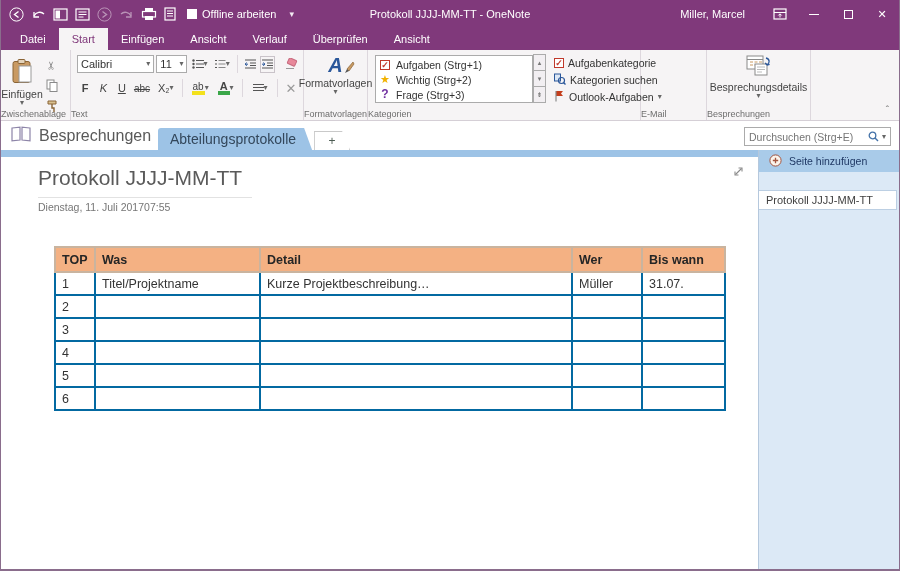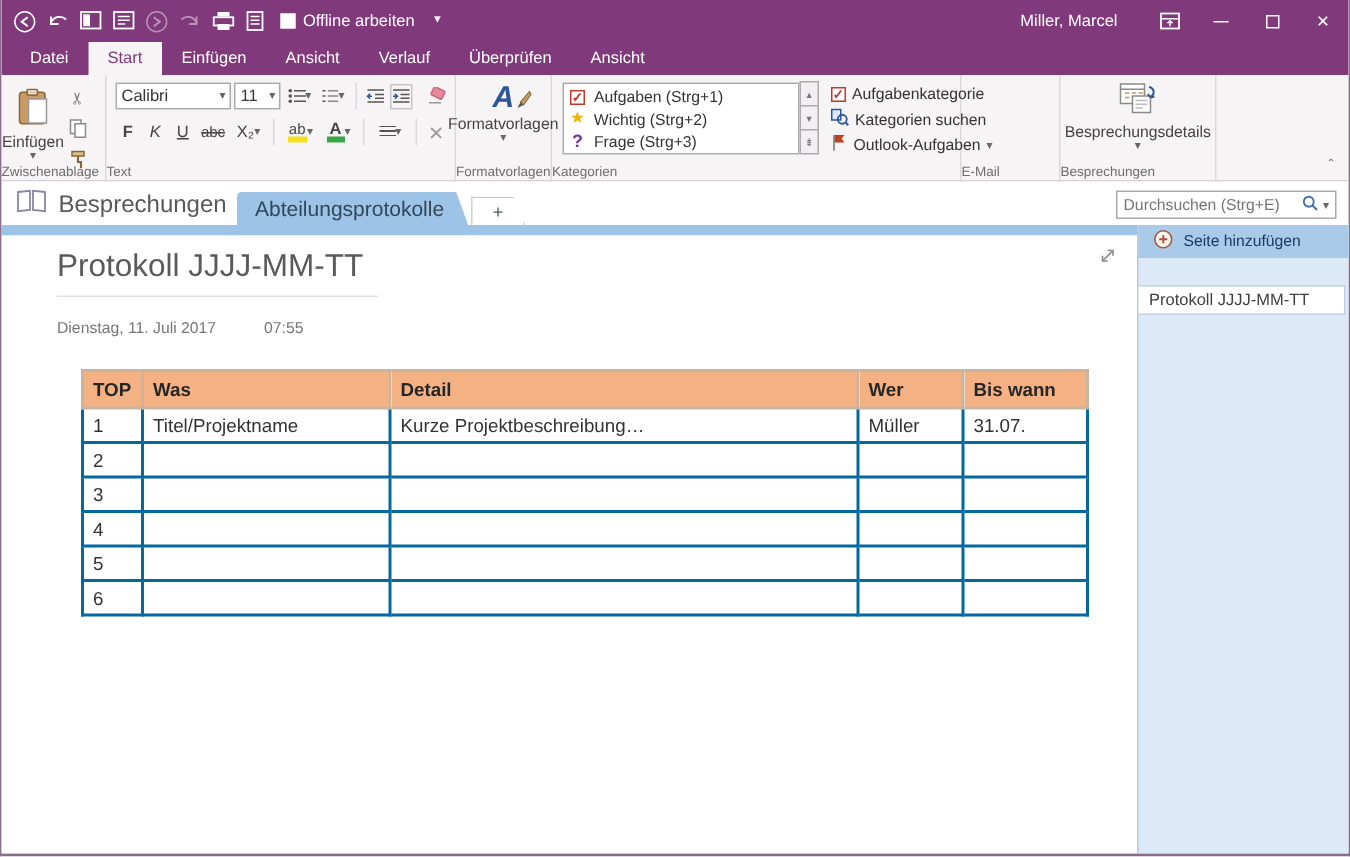--- a/index.html
+++ b/index.html
@@ -3,21 +3,21 @@
 <meta charset="utf-8">
 <style>
   * { margin:0; padding:0; box-sizing:border-box; }
   html,body { font-family:"Liberation Sans", sans-serif; }
   .window { position:relative; width:900px; height:571px; background:#fff; overflow:hidden;
             border-left:1px solid #8a6d8c; border-right:1px solid #8a6d8c; border-bottom:2px solid #8a6d8c; }
 
   
   .titlebar { position:absolute; left:0; top:0; width:100%; height:28px; background:#80397B;
               display:flex; align-items:center; color:#fff; font-size:11px; }
-  .qat { display:flex; gap:7px; padding-left:8px; }
+  .qat { display:flex; align-items:center; gap:7px; padding-left:8px; }
   .qat svg { display:block; }
   .qat .dim { opacity:.45; }
   .offline { display:flex; align-items:center; gap:5px; margin-left:4px; }
   .offline .cb { width:10px; height:10px; background:#fff; border:1px solid #fff; }
   .qat-caret { font-size:9px; margin-left:6px; opacity:.9; }
   .tb-title { position:absolute; left:0; right:0; text-align:center; pointer-events:none; }
   .tb-right { margin-left:auto; display:flex; align-items:center; height:100%; }
   .tb-user { margin-right:18px; }
   .winbtn { width:34px; height:100%; display:flex; align-items:center; justify-content:center; }
   .winbtn .minus { width:10px; height:1px; background:#fff; }
@@ -105,21 +105,21 @@
   .searchbox input { border:none; outline:none; flex:1; font-size:10.5px; color:#555; min-width:0;
                      font-family:"Liberation Sans",sans-serif; }
   .searchbox .caret { margin-left:3px; }
 
   
   .bluestrip { position:absolute; left:0; top:150px; width:757px; height:7px; background:#9DC3E6; }
   .content { position:absolute; left:0; top:157px; width:757px; height:412px; background:#fff; }
   .resize-ic { position:absolute; right:14px; top:6px; }
   .ptitle { position:absolute; left:37px; top:9px; font-size:21px; color:#5a5a5a; width:214px;
             padding-bottom:7px; border-bottom:1px solid #e2e2e2; white-space:nowrap; }
-  .pdate { position:absolute; left:37px; top:56px; font-size:10.5px; color:#767676; display:flex; gap:32px; }
+  .pdate { position:absolute; left:37px; top:44px; font-size:10.5px; color:#767676; display:flex; }
 
   table.meet { position:absolute; left:53px; top:89px; width:670px; border-collapse:collapse; table-layout:fixed;
                font-size:12.5px; color:#333; }
   table.meet td { border:2px solid #0369a1; height:23px; padding:0 0 0 6px; overflow:hidden; white-space:nowrap; }
   table.meet tr.hdr td { background:#F4B183; font-weight:bold; color:#262626; height:25px; border-color:#c9b49f; }
 
   
   .sidebar { position:absolute; left:757px; top:150px; width:142px; height:419px; background:#DCE9F6;
              border-left:1px solid #b5c8dd; }
   .addpage { height:22px; background:#A9CBE9; display:flex; align-items:center; gap:7px; padding-left:10px;
@@ -183,20 +183,21 @@
             <rect x="1" y="1" width="10" height="12" fill="none" stroke="#fff" stroke-width="1.2"></rect>
             <path d="M3 4 h6 M3 6.5 h6 M3 9 h6" stroke="#fff"></path>
           </svg>
         </span>
       <span class="offline">
         <span class="cb"></span>
         <span>Offline arbeiten</span>
       </span>
       <span class="qat-caret">▾</span>
     </div>
+    <div class="tb-title">Protokoll JJJJ-MM-TT  -  OneNote</div>
     <div class="tb-right">
       <span class="tb-user">Miller, Marcel</span>
       <span class="rdo-icon">
           <svg width="14" height="12" viewBox="0 0 14 12">
             <rect x="1" y="1" width="12" height="10" fill="none" stroke="#fff" stroke-width="1.2"></rect>
             <path d="M1 4.5 h12" stroke="#fff"></path>
             <path d="M7 9.5 L7 6 M5.3 7.5 L7 5.8 L8.7 7.5" fill="none" stroke="#fff"></path>
           </svg>
         </span>
       <span class="winbtn">

